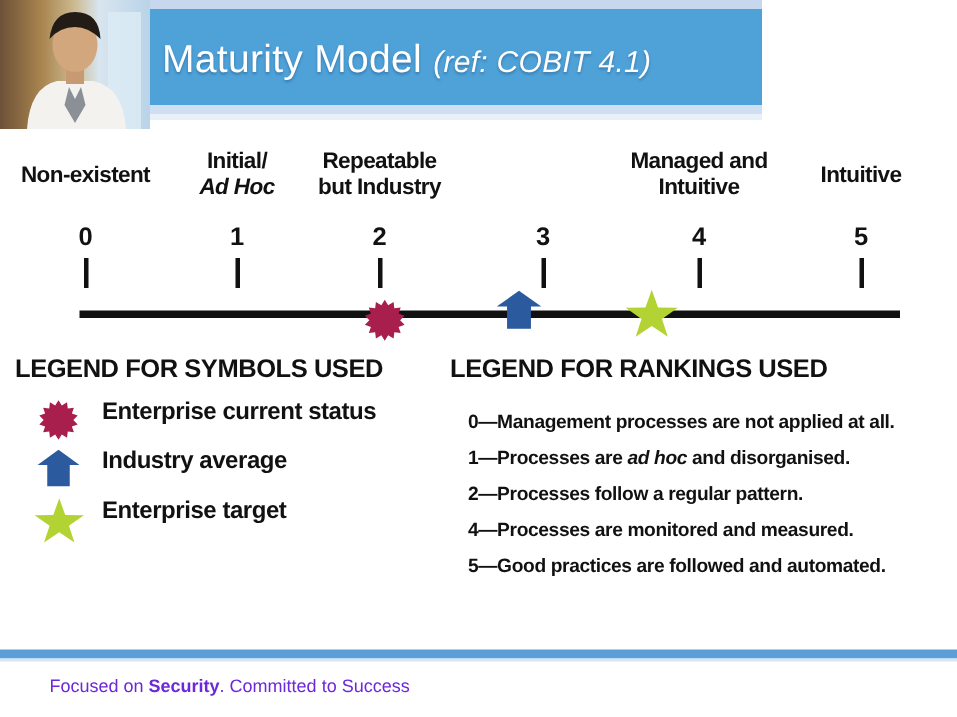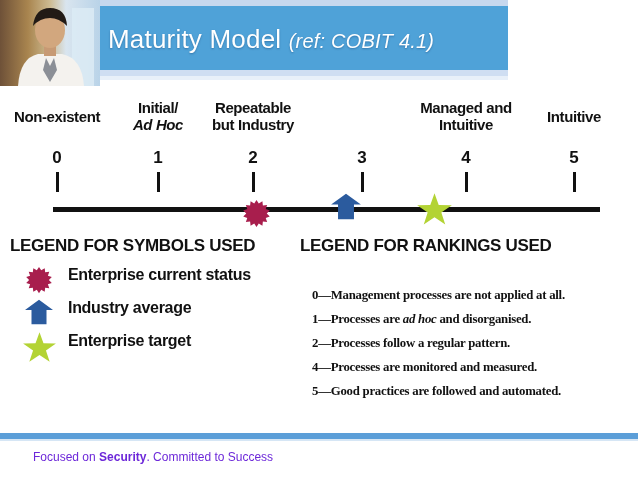--- a/index.html
+++ b/index.html
@@ -32,21 +32,21 @@
   .marker { position:absolute; }
 
   
   .legend-sym  { position:absolute; left:10px;  top:236px; width:282px; }
   .legend-rank { position:absolute; left:300px; top:236px; width:334px; }
   .legend-title { font-weight:bold; font-size:17px; letter-spacing:-.3px; color:#111; }
   .sym-items { margin-top:10px; }
   .sym-item { display:flex; align-items:flex-start; height:33px; }
   .sym-icon { width:58px; display:flex; justify-content:center; align-items:center; }
   .sym-label { font-weight:bold; font-size:16px; letter-spacing:-.3px; color:#111; }
-  .rank-items { margin-top:27px;font-family:Liberation Serif, serif; }
+  .rank-items { margin-top:13px; }
   .rank-item { font-weight:bold; font-size:12.8px; letter-spacing:-.25px; line-height:24px;
                padding-left:12px; color:#111; white-space:nowrap; }
 
   
   .footer-bar  { position:absolute; left:0; top:433px; width:638px; height:6px; background:#5b9ed8; }
   .footer-bar2 { position:absolute; left:0; top:439px; width:638px; height:2px; background:#d6e6f5; }
   .footer-text { position:absolute; left:33px; top:450px; font-size:12px; color:#6d28d9; }
   .footer-text .b { font-weight:bold; }
 </style>
 </head>

